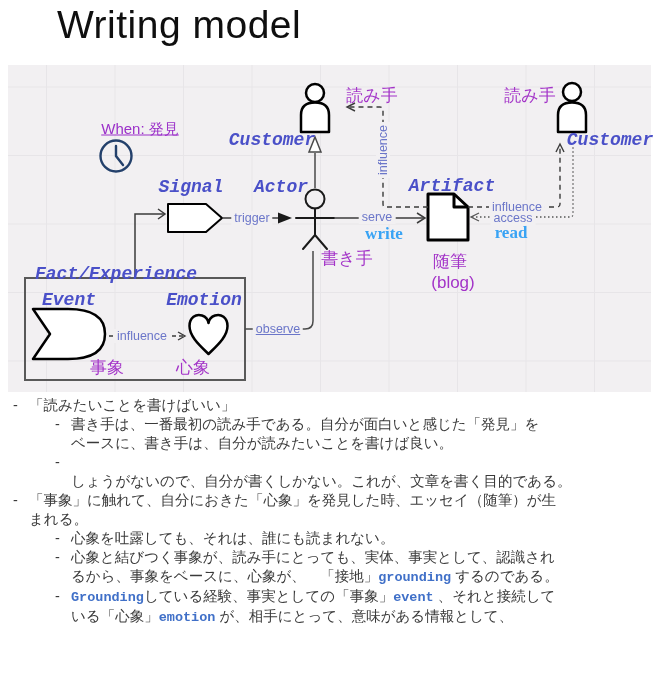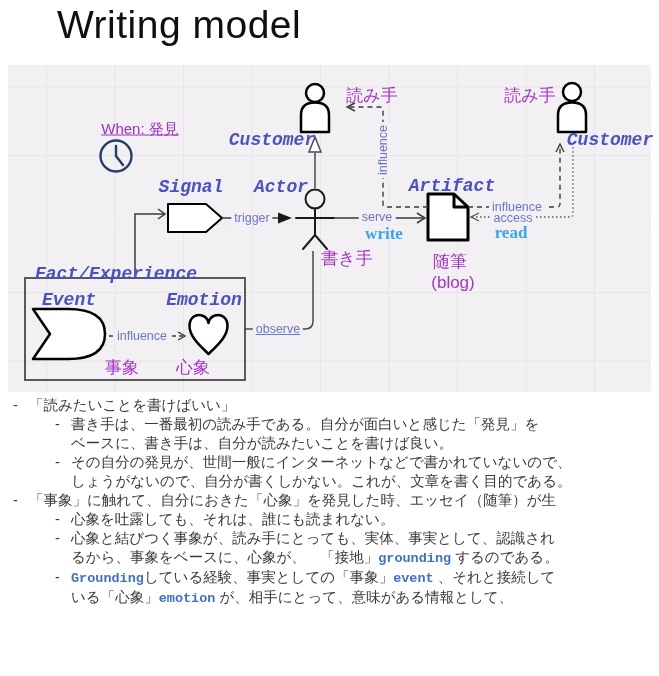--- a/index.html
+++ b/index.html
@@ -155,49 +155,52 @@
   <div class="lbl edge-lbl" style="left:134px;top:271px;">influence</div>
 
   <div class="lbl rw-lbl" style="left:376px;top:169px;">write</div>
   <div class="lbl rw-lbl" style="left:503px;top:168px;">read</div>
 
   <div class="lbl jp-lbl" style="left:364px;top:30px;">読み手</div>
   <div class="lbl jp-lbl" style="left:522px;top:30px;">読み手</div>
   <div class="lbl jp-lbl" style="left:339px;top:193px;">書き手</div>
   <div class="lbl jp-lbl" style="left:442px;top:196px;">随筆</div>
   <div class="lbl jp-lbl" style="left:445px;top:218px;">(blog)</div>
-  <div class="lbl jp-lbl" style="left:99px;top:302px;margin-left:15px;">事象</div>
+  <div class="lbl jp-lbl" style="left:99px;top:302px;">事象</div>
   <div class="lbl jp-lbl" style="left:185px;top:302px;">心象</div>
 </div>
 
 <div class="notes">
     <div class="nl indent0">
       <span class="b">-</span>
       <span class="t"><span>「読みたいことを書けばいい」</span></span>
     </div>
     <div class="nl indent1">
       <span class="b">-</span>
       <span class="t"><span>書き手は、一番最初の読み手である。自分が面白いと感じた「発見」を</span></span>
     </div>
     <div class="nl indent1">
       <span class="b"></span>
       <span class="t"><span>ベースに、書き手は、自分が読みたいことを書けば良い。</span></span>
     </div>
     <div class="nl indent1">
       <span class="b">-</span>
-      <span class="t"><span>その自分の発見が、世間一般にインターネットなどで書かれていないので、</span></span>
     </div>
     <div class="nl indent1">
       <span class="b"></span>
       <span class="t"><span>しょうがないので、自分が書くしかない。これが、文章を書く目的である。</span></span>
     </div>
     <div class="nl indent0">
       <span class="b">-</span>
       <span class="t"><span>「事象」に触れて、自分におきた「心象」を発見した時、エッセイ（随筆）が生</span></span>
     </div>
+    <div class="nl indent0">
+      <span class="b"></span>
+      <span class="t"><span>まれる。</span></span>
+    </div>
     <div class="nl indent1">
       <span class="b">-</span>
       <span class="t"><span>心象を吐露しても、それは、誰にも読まれない。</span></span>
     </div>
     <div class="nl indent1">
       <span class="b">-</span>
       <span class="t"><span>心象と結びつく事象が、読み手にとっても、実体、事実として、認識され</span></span>
     </div>
     <div class="nl indent1">
       <span class="b"></span>

